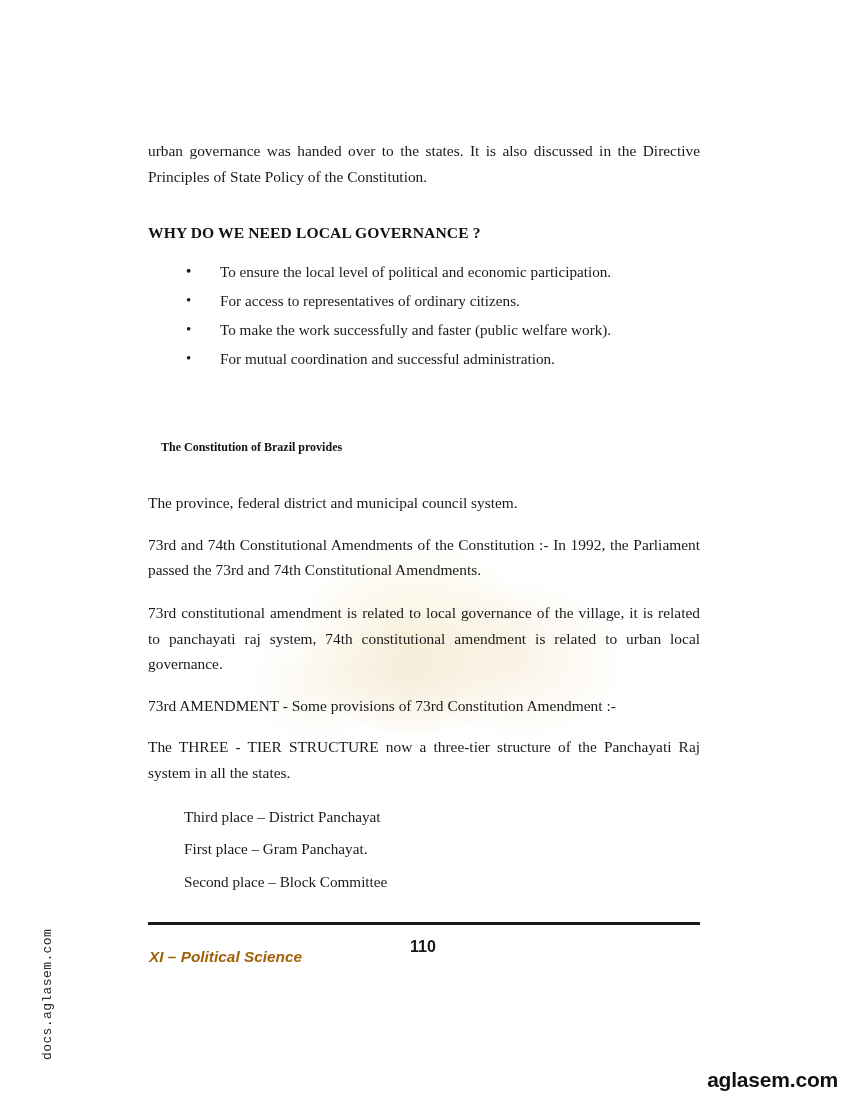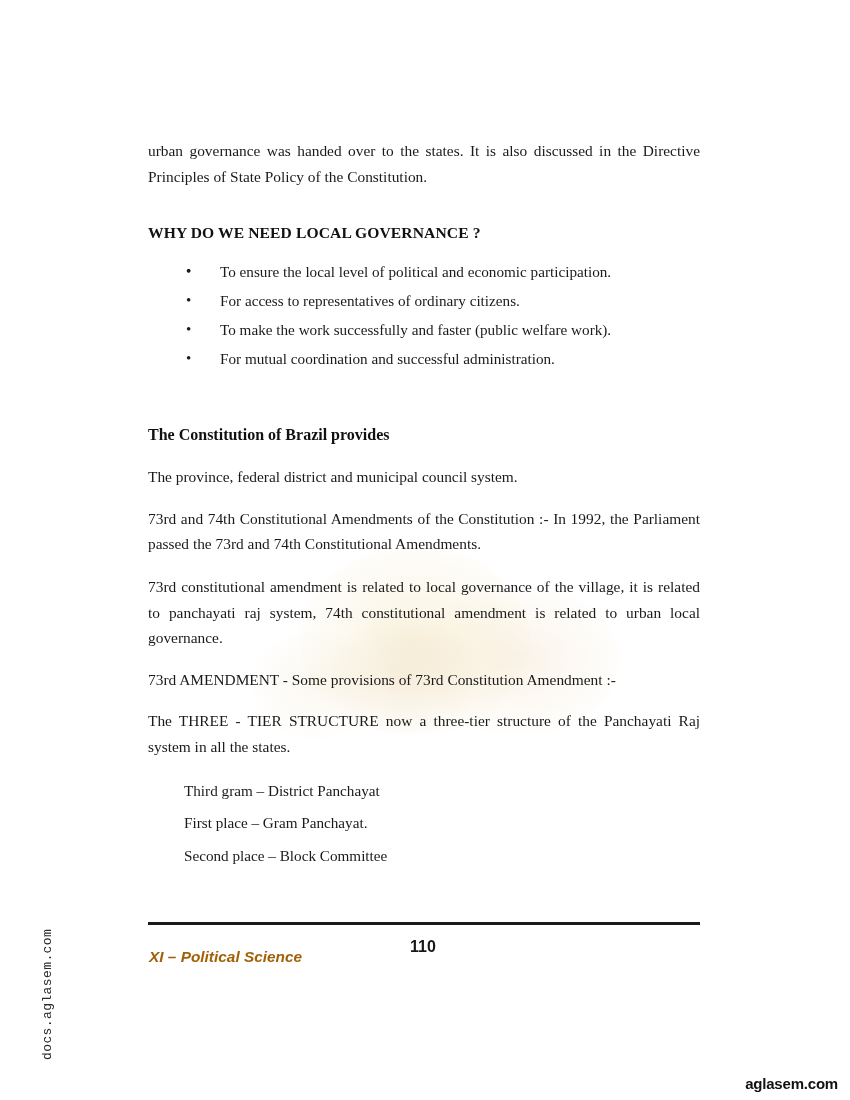--- a/index.html
+++ b/index.html
@@ -61,22 +61,22 @@
   h2.section-heading {
     margin: 0;
     font-size: 15.6px;
     line-height: 25px;
     font-weight: bold;
     letter-spacing: 0.1px;
     color: #111111;
   }
 
   h3.sub-heading {
-    margin: 0;
-    font-size: 16px;
+    margin: 13px;
+    font-size: 12px;
     line-height: 25px;
     font-weight: bold;
     color: #111111;
   }
 
   ul.bullet-list {
     list-style: none;
     margin: 0;
     padding: 0;
   }
@@ -162,21 +162,21 @@
     white-space: nowrap;
     z-index: 3;
   }
 
   
   .brand-logo {
     position: absolute;
     right: 12px;
     bottom: 8px;
     font-family: "Liberation Sans", "DejaVu Sans", sans-serif;
-    font-size: 15px;
+    font-size: 21px;
     font-weight: bold;
     letter-spacing: -0.2px;
     color: #111111;
     z-index: 3;
   }
 </style>
 </head>
 <body>
 
 <div class="watermark-blotch blotch-a"></div>
@@ -241,21 +241,21 @@
 
   <p class="para nojust">73rd AMENDMENT -  Some provisions of 73rd Constitution Amendment :-</p>
 
   <div style="height:16px"></div>
 
   <p class="para">The THREE - TIER  STRUCTURE now a three-tier structure of the Panchayati Raj system in all the states.</p>
 
   <div style="height:15px"></div>
 
   <ul class="tier-list">
-    <li>Third gram – District Panchayat</li>
+    <li>Third place – District Panchayat</li>
     <li>First place – Gram Panchayat.</li>
     <li>Second place – Block Committee</li>
   </ul>
 
 </div>
 
 <div class="footer-rule"></div>
 
 <div class="footer-row">
   <span class="footer-subject">XI – Political Science</span>

